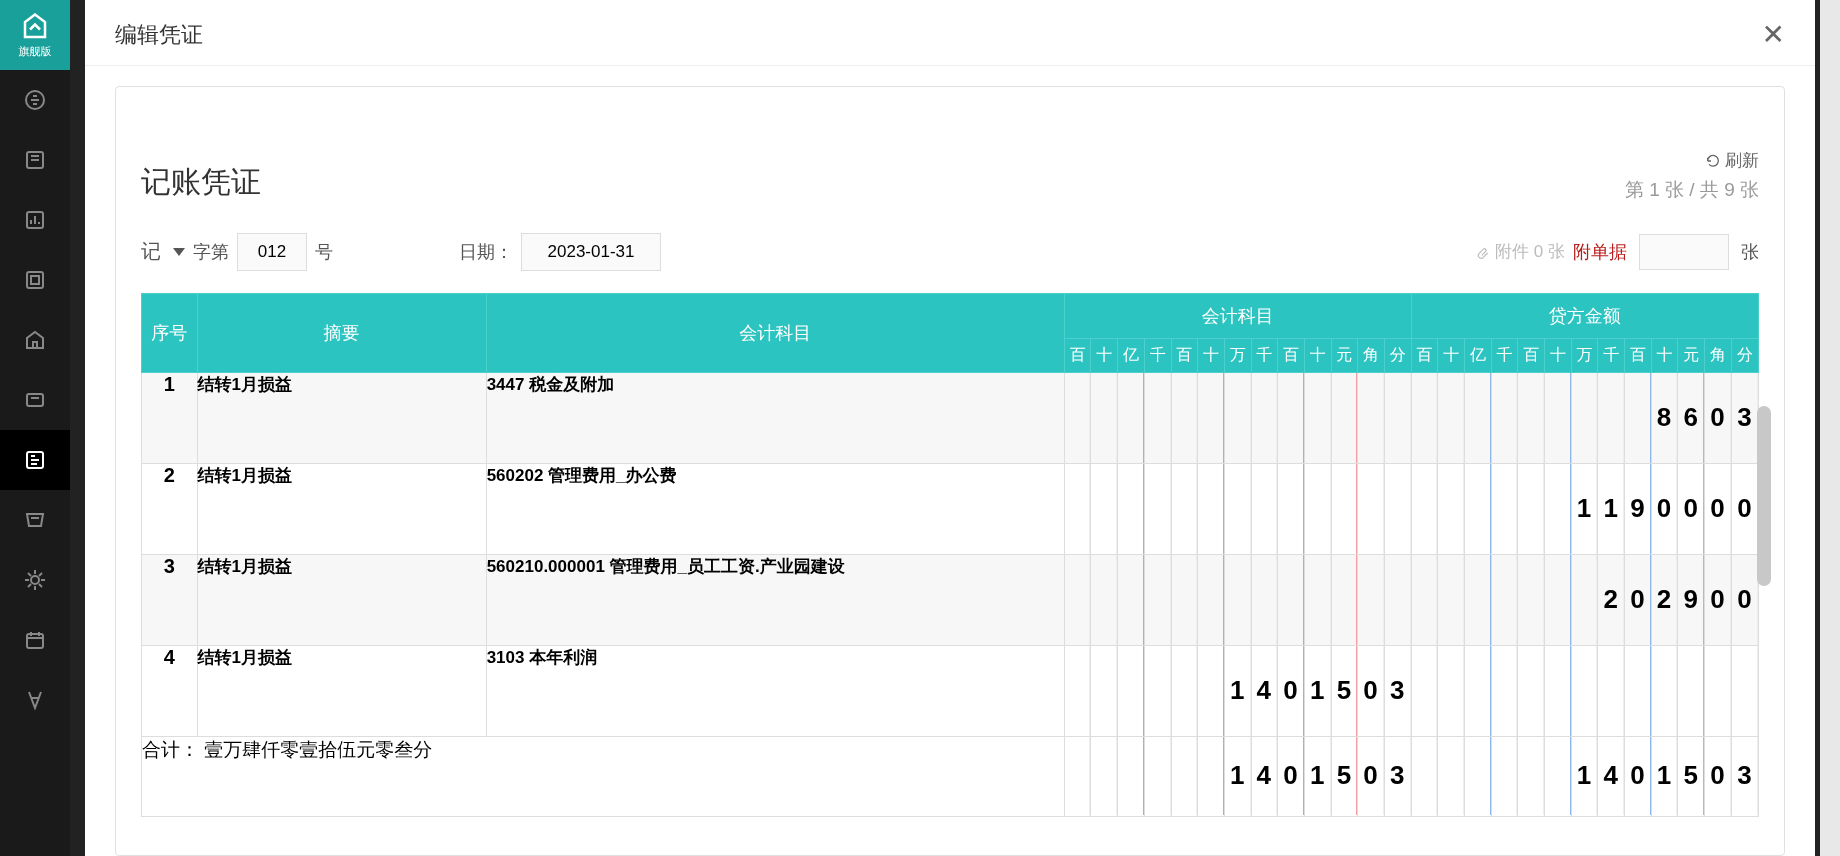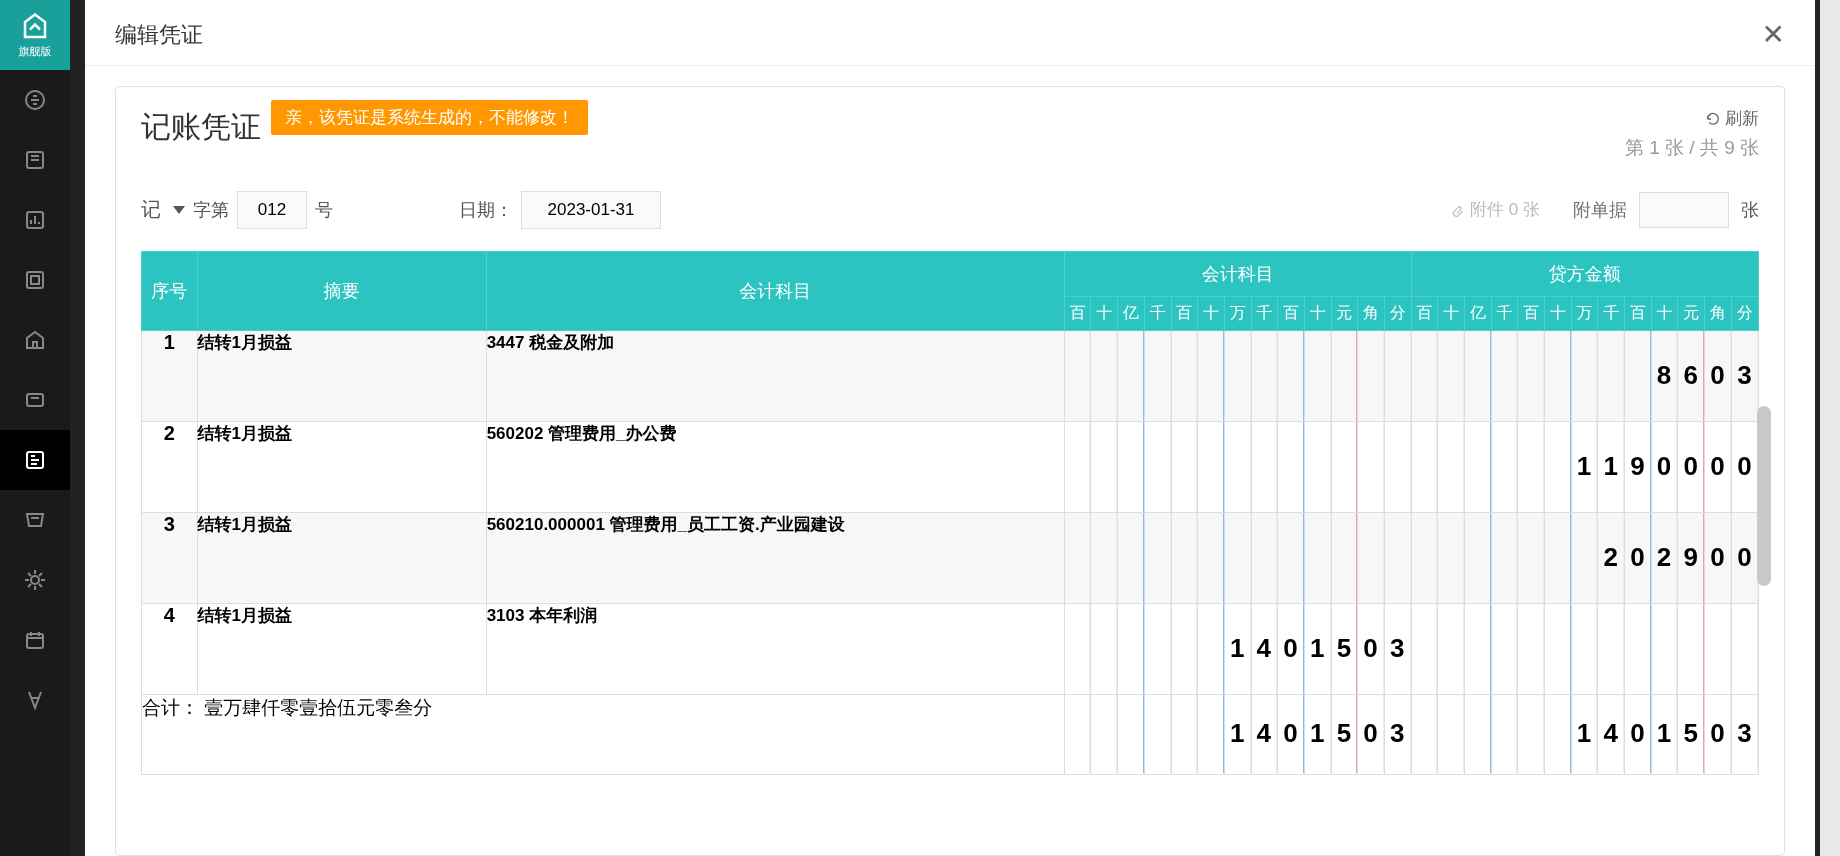--- a/index.html
+++ b/index.html
@@ -15,35 +15,35 @@
 
 .modal-backdrop { position: absolute; left: 70px; top: 0; right: 0; bottom: 0; background: #222; }
 .modal { position: absolute; left: 85px; top: 0; width: 1730px; height: 856px; background: #fff; display: flex; flex-direction: column; }
 .modal-header { display: flex; align-items: center; justify-content: space-between; padding: 18px 30px 14px 30px; border-bottom: 1px solid #eee; }
 .modal-title { font-size: 22px; color: #333; font-weight: 500; }
 .close-btn { font-size: 28px; color: #666; cursor: pointer; background: none; border: none; }
 
 .modal-body { flex: 1; padding: 20px 30px 0 30px; overflow: hidden; position: relative; }
 .voucher-card { border: 1px solid #e0e0e0; border-radius: 4px; padding: 20px 25px 10px 25px; height: 100%; position: relative; }
 
-.voucher-top { display: flex; align-items: flex-start; justify-content: space-between; }
+.voucher-top { display: flex; align-items: flex-end; justify-content: space-between; margin-top: 42px; }
 .voucher-heading-wrap { display: flex; align-items: center; gap: 10px; }
 .voucher-heading { font-size: 30px; color: #333; font-weight: 500; }
 .warning-tag { background: #ff9800; color: #fff; padding: 6px 14px; font-size: 17px; border-radius: 2px; position: relative; top: -10px; }
 .top-right { text-align: right; }
 .refresh-link { color: #666; font-size: 17px; cursor: pointer; display: inline-flex; align-items: center; gap: 4px; }
 .page-info { color: #999; font-size: 19px; margin-top: 4px; }
 
 .voucher-meta { display: flex; align-items: center; margin-top: 30px; gap: 8px; font-size: 18px; color: #555; }
 .meta-input { border: 1px solid #ddd; padding: 8px 12px; font-size: 17px; text-align: center; background: #fafafa; }
 .meta-num { width: 70px; }
 .meta-date { width: 140px; }
 .meta-spacer { flex: 1; }
 .attach-link { color: #bbb; font-size: 17px; }
-.attach-label { color: #737373; margin-left: 25px; }
+.attach-label { color: #b91c1c; }
 .attach-input { border: 1px solid #ddd; width: 90px; height: 36px; background: #fafafa; margin: 0 4px; }
 
 .voucher-table { width: 100%; border-collapse: collapse; margin-top: 22px; table-layout: fixed; }
 .voucher-table th { background: #2cc4c0; color: #fff; font-weight: 500; font-size: 18px; padding: 10px 4px; border: 1px solid #4dd0cc; text-align: center; }
 .voucher-table th.sub { font-size: 16px; padding: 6px 0; }
 .voucher-table td { border: 1px solid #ddd; padding: 0; vertical-align: top; background: #fff; }
 .voucher-table tr.odd td { background: #f7f7f7; }
 .seq-cell { text-align: center; font-size: 20px; font-weight: bold; padding: 30px 0; }
 .summary-cell { font-size: 17px; font-weight: bold; padding: 10px 8px; }
 .subject-cell { font-size: 17px; font-weight: bold; padding: 10px 8px; }
@@ -139,21 +139,20 @@
   <div class="modal-header">
     <div class="modal-title">编辑凭证</div>
     <button class="close-btn">✕</button>
   </div>
   <div class="modal-body">
     <div class="voucher-card">
 
       <div class="voucher-top">
         <div class="voucher-heading-wrap">
           <span class="voucher-heading">记账凭证</span>
-          <span class="warning-tag">亲，该凭证是系统生成的，不能修改！</span>
         </div>
         <div class="top-right">
           <span class="refresh-link">
             <svg width="16" height="16" viewBox="0 0 24 24" fill="none" stroke="currentColor" stroke-width="2">
                 <path d="M4 12 A8 8 0 1 1 6 17 M4 12 L4 7 M4 12 L9 12"></path>
               </svg>
             <span>刷新</span>
           </span>
           <div class="page-info">第 1 张 / 共 9 张</div>
         </div>

